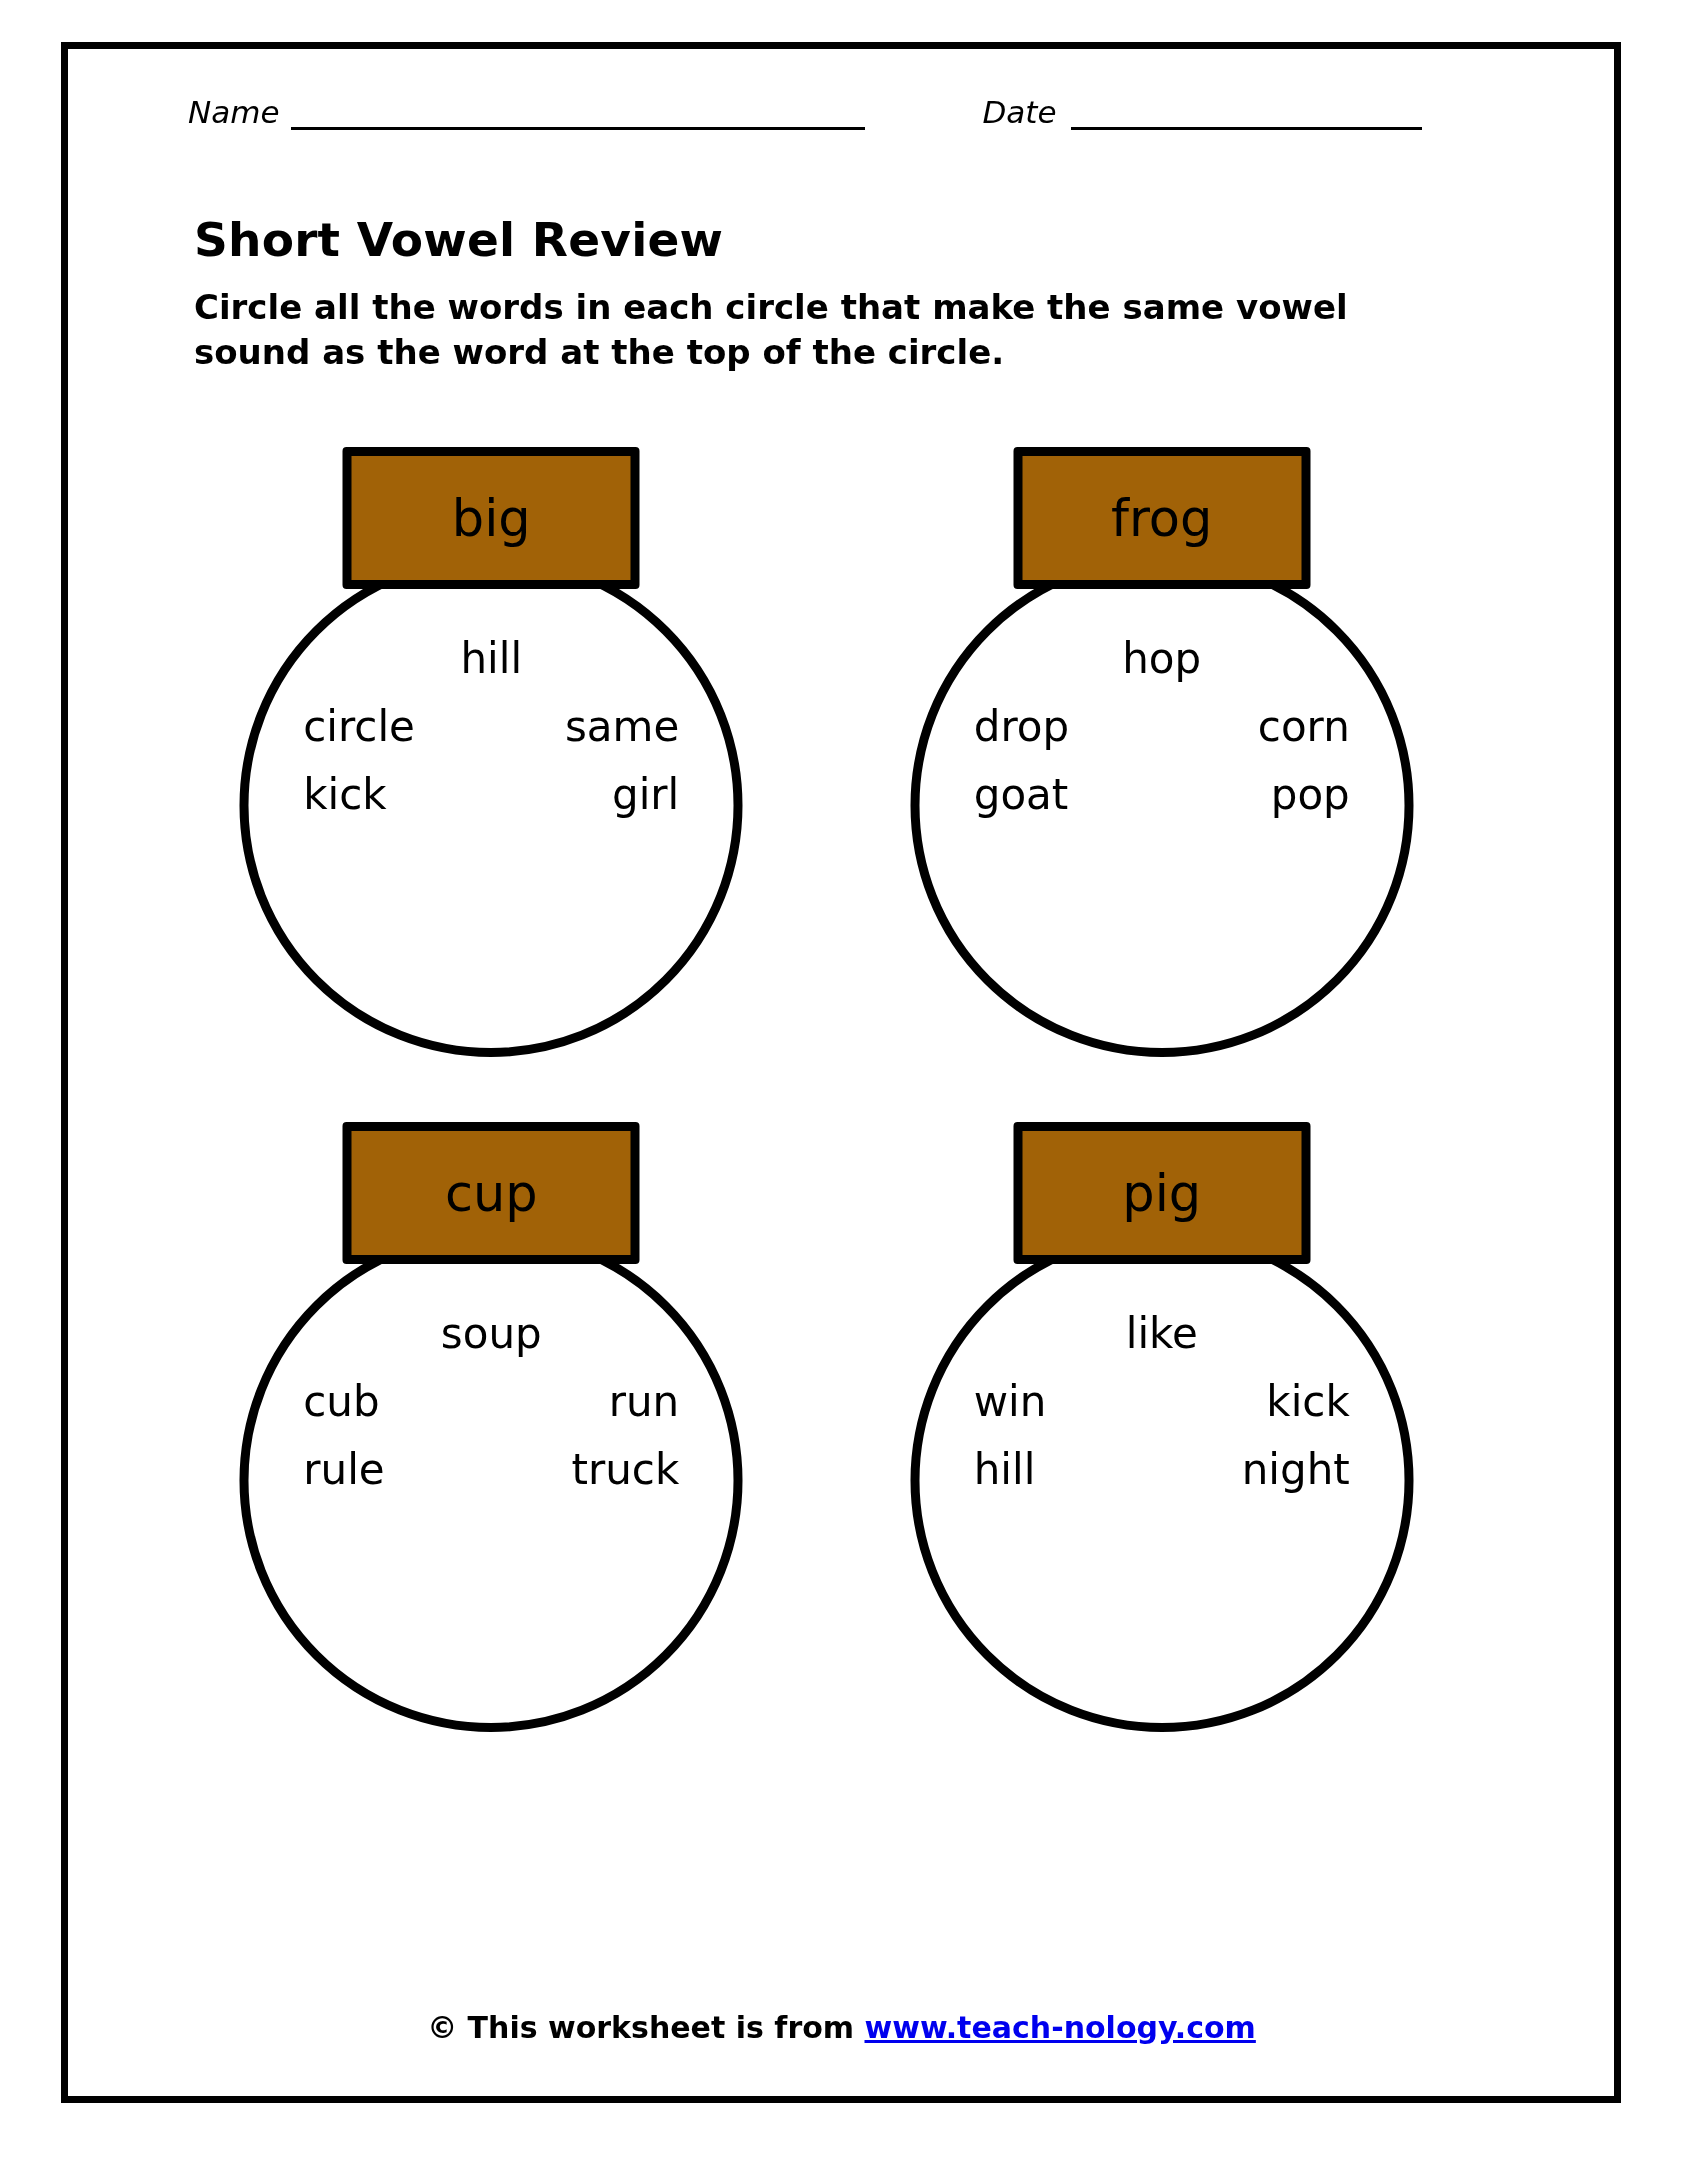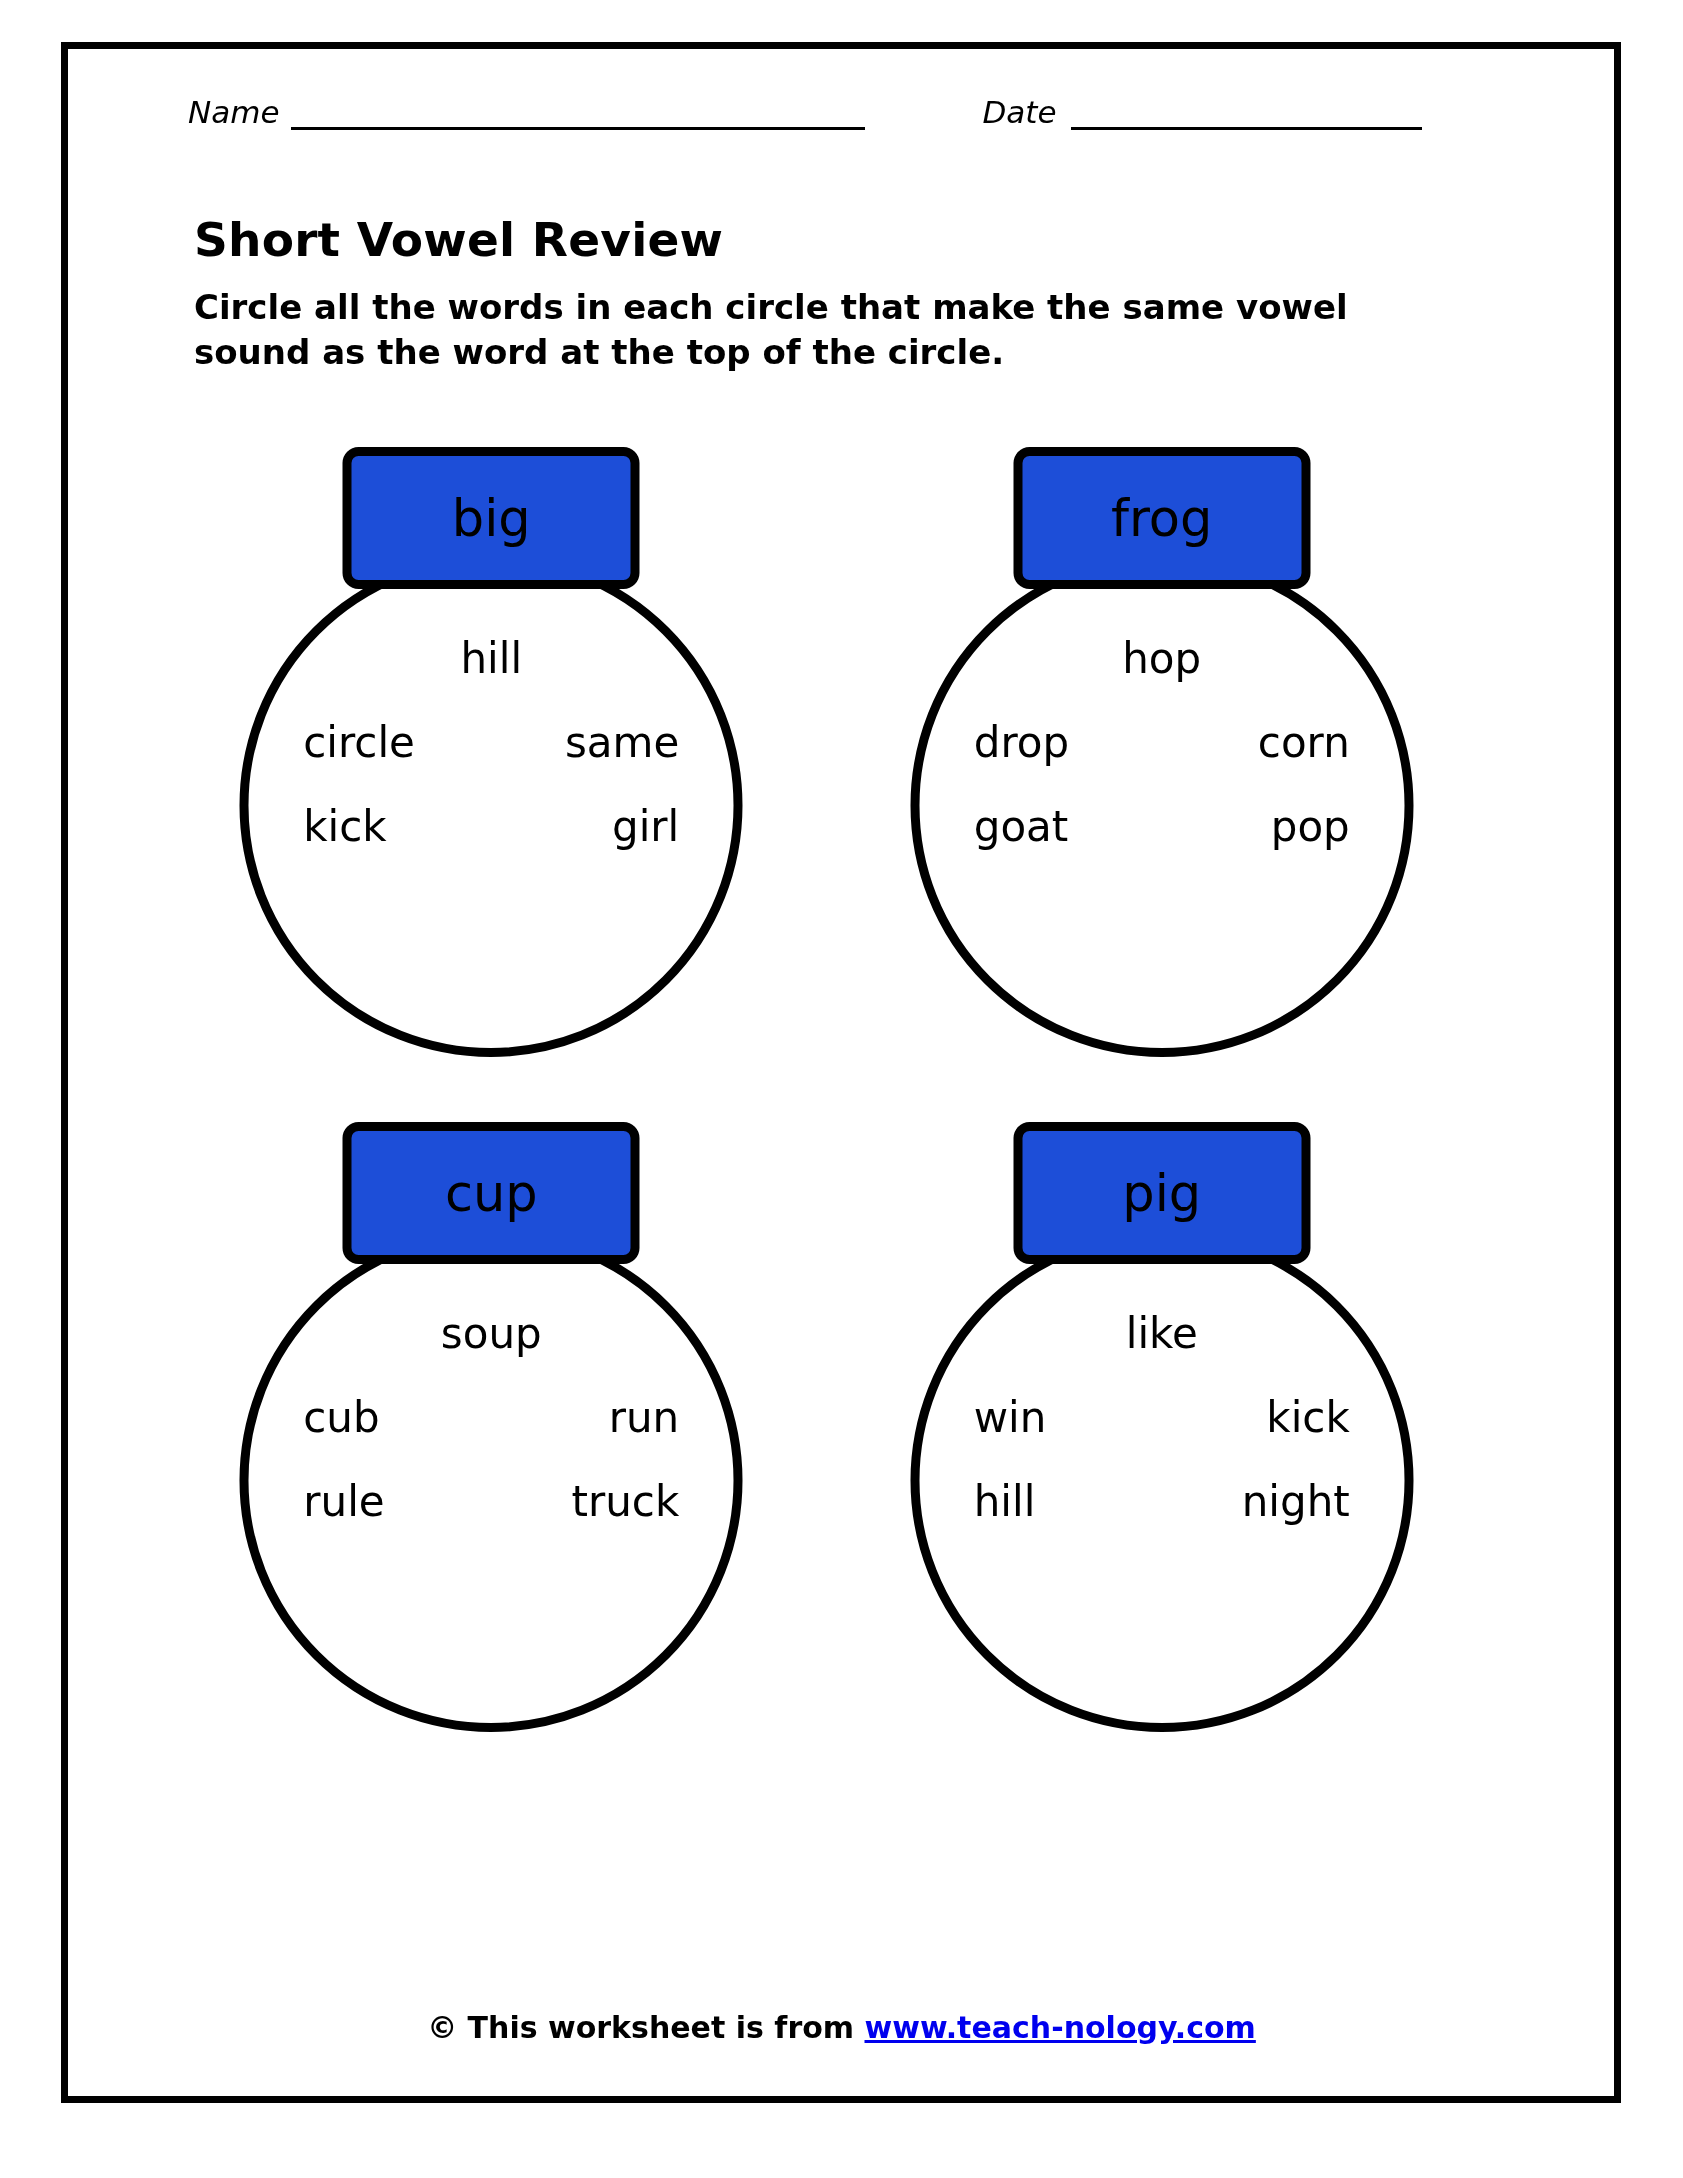--- a/index.html
+++ b/index.html
@@ -105,22 +105,22 @@
   }
   
   .tagbox {
     position: absolute;
     left: 50%;
     top: 0px;
     transform: translateX(-50%);
     width: 297px;
     height: 142px;
     border: 9px solid #000;
-    border-radius: 16px;
-    background: #1d4ed8;
+    border-radius: 4px;
+    background: #a16207;
     box-sizing: border-box;
     display: flex;
     align-items: center;
     justify-content: center;
     z-index: 3;
   }
   .tagword {
     font-size: 51px;
     color: #000;
     line-height: 1;
@@ -143,21 +143,21 @@
     font-size: 42px;
     color: #000;
     line-height: 1;
     margin-top: 28px;
     margin-bottom: 0;
   }
   .word-row {
     width: 376px;
     display: flex;
     justify-content: space-between;
-    margin-top: 42px;
+    margin-top: 26px;
   }
   .word {
     font-size: 42px;
     color: #000;
     line-height: 1;
     white-space: nowrap;
   }
   .word-row .word:first-child { text-align: left; }
   .word-row .word:last-child { text-align: right; }
 

